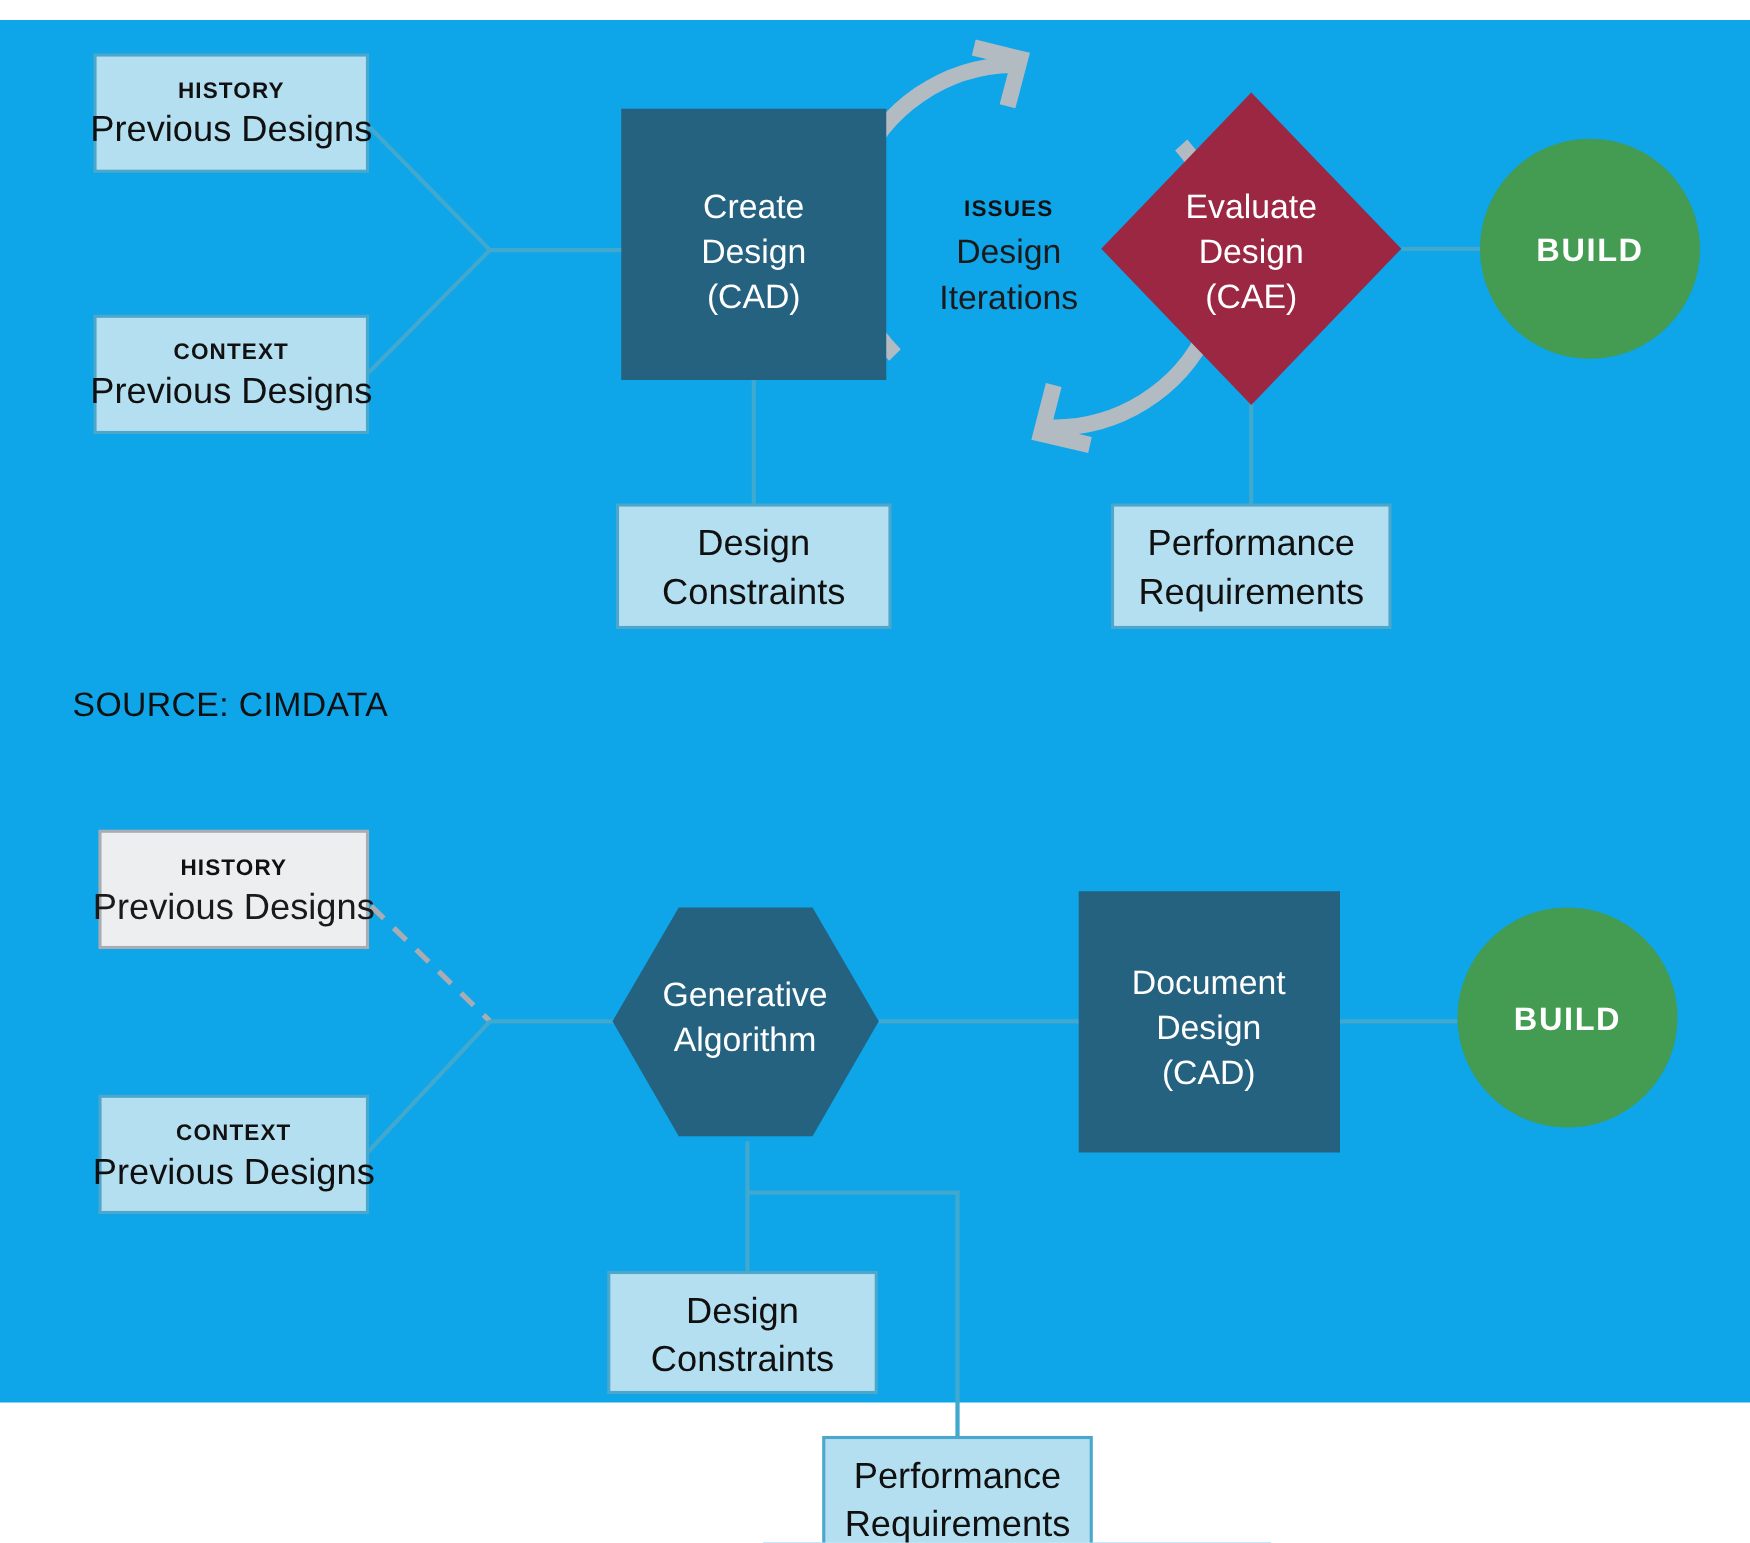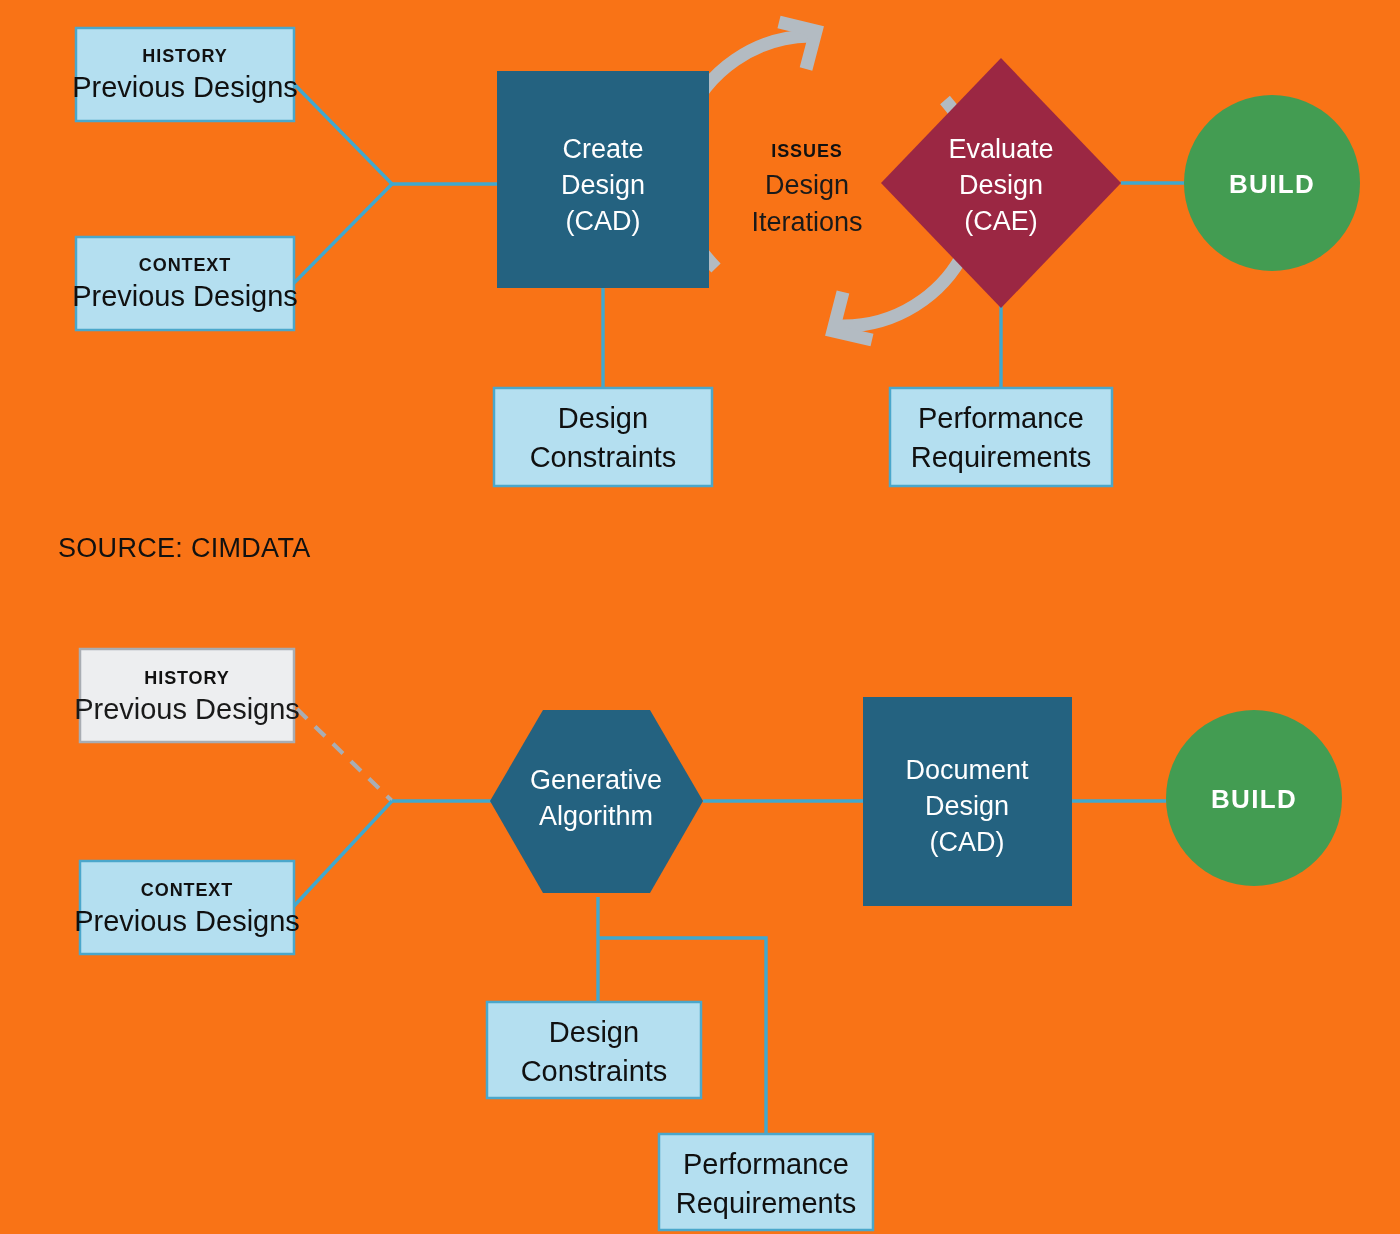--- a/index.html
+++ b/index.html
@@ -9,22 +9,23 @@
   }
   body {
     width: 1400px;
     height: 1234px;
     font-family: "Liberation Sans", sans-serif;
     overflow: hidden;
   }
   #stage {
     position: relative;
     width: 1400px;
-    height: 1234px;
-    background: #f97316;
+    height: 1106px;
+    background: #0ea5e9;
+    margin-top: 16px;
   }
   svg#diagram {
     position: absolute;
     left: 0;
     top: 0;
     width: 1400px;
     height: 1234px;
     display: block;
   }
   

